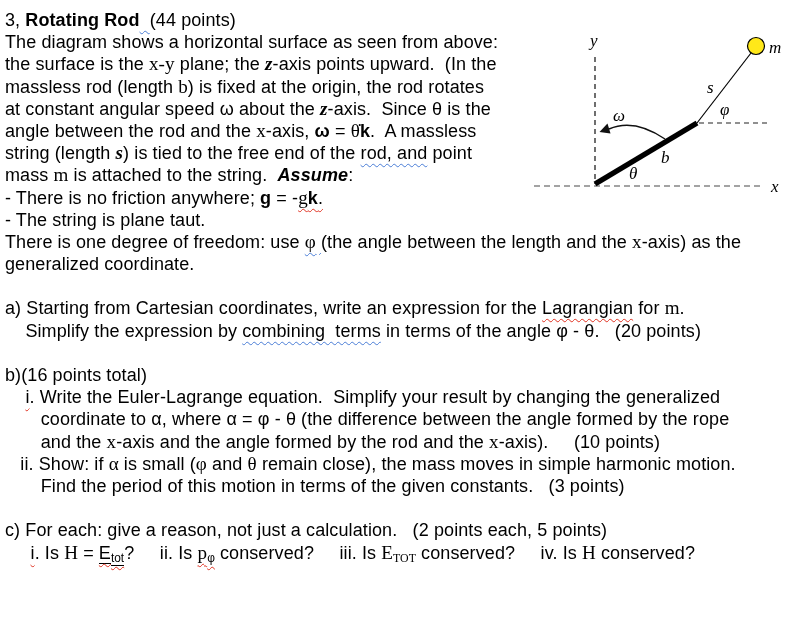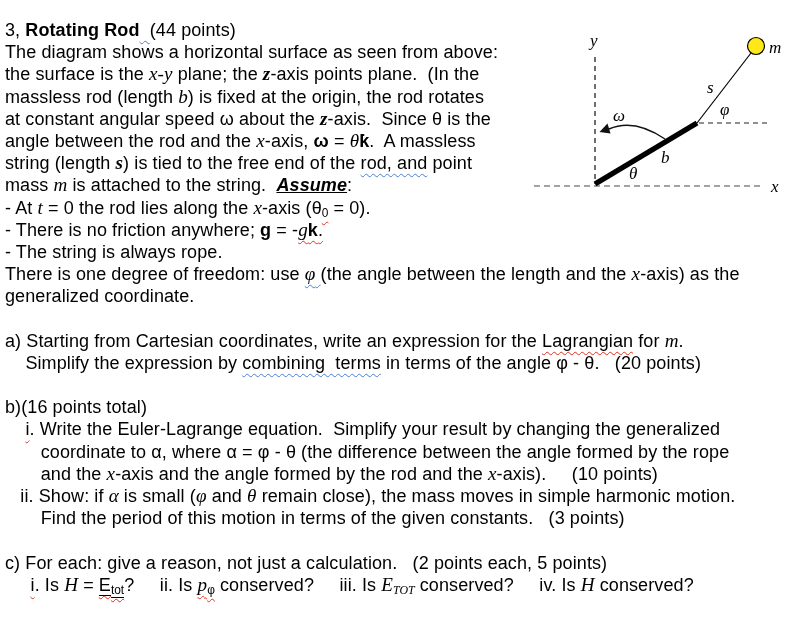--- a/index.html
+++ b/index.html
@@ -1,30 +1,30 @@
 <!DOCTYPE html>
 <html><head>
 <meta charset="utf-8">
 <style>
   html,body{margin:0;padding:0;background:#ffffff;}
   body{
     width:788px;height:637px;position:relative;overflow:hidden;
     font-family:"Liberation Sans","DejaVu Sans",sans-serif;
     color:#000;
   }
-  .doc{position:absolute;left:5px;top:19px;width:783px;}
+  .doc{position:absolute;left:5px;top:9px;width:783px;}
   .line{
     height:22.2px;line-height:22.2px;font-size:18px;
     white-space:pre;letter-spacing:0.1px;
   }
   .line span{white-space:pre;}
   
   .b{font-weight:bold;}
-  .bi{font-weight:bold;font-style:italic;text-decoration:underline;}
-  .v{font-family:"Liberation Serif","DejaVu Serif",serif;font-style:italic;font-size:1.06em;}
+  .bi{font-weight:bold;font-style:italic;}
+  .v{font-family:"Liberation Serif","DejaVu Serif",serif;font-size:1.06em;}
   .vb{font-family:"Liberation Serif","DejaVu Serif",serif;font-style:italic;font-weight:bold;font-size:1.06em;}
   .sub{font-size:0.66em;position:relative;top:0.28em;letter-spacing:0;}
   .wr{text-decoration:underline;text-decoration-style:wavy;text-decoration-color:#e03020;
       text-decoration-thickness:1px;text-underline-offset:3.5px;text-decoration-skip-ink:none;}
   .wb{text-decoration:underline;text-decoration-style:wavy;text-decoration-color:#4a7dd6;
       text-decoration-thickness:1px;text-underline-offset:3.5px;text-decoration-skip-ink:none;margin-top:9px;}
   .ul{border-bottom:1.3px solid #000;}
   
   .figure{position:absolute;left:528px;top:26px;width:260px;height:176px;}
   .figure svg{display:block;}
@@ -32,29 +32,28 @@
     font-family:"Liberation Serif","DejaVu Serif",serif;
     font-style:italic;font-size:17px;fill:#000;
   }
 </style>
 </head>
 <body>
 
 <div class="doc">
     <div class="line"><span>3, </span><span class="b">Rotating Rod</span><span class="wb">  </span><span>(44 points)</span></div>
     <div class="line"><span>The diagram shows a horizontal surface as seen from above:</span></div>
-    <div class="line"><span>the surface is the </span><span class="v">x-y</span><span> plane; the </span><span class="vb">z</span><span>-axis points plane.  (In the</span></div>
+    <div class="line"><span>the surface is the </span><span class="v">x-y</span><span> plane; the </span><span class="vb">z</span><span>-axis points upward.  (In the</span></div>
     <div class="line"><span>massless rod (length </span><span class="v">b</span><span>) is fixed at the origin, the rod rotates</span></div>
     <div class="line"><span>at constant angular speed ω about the </span><span class="vb">z</span><span>-axis.  Since θ is the</span></div>
     <div class="line"><span>angle between the rod and the </span><span class="v">x</span><span>-axis, </span><span class="b">ω</span><span> = </span><span class="v">θ̇</span><span class="b">k</span><span>.  A massless</span></div>
     <div class="line"><span>string (length </span><span class="vb">s</span><span>) is tied to the free end of the </span><span class="wb">rod, and</span><span> point</span></div>
     <div class="line"><span>mass </span><span class="v">m</span><span> is attached to the string.  </span><span class="bi">Assume</span><span>:</span></div>
-    <div class="line"><span>- At </span><span class="v">t</span><span> = 0 the rod lies along the </span><span class="v">x</span><span>-axis (θ</span><span class="sub wr">0</span><span> = 0).</span></div>
     <div class="line"><span>- There is no friction anywhere; </span><span class="b">g</span><span> = -</span><span class="v wr">g</span><span class="b wr">k</span><span class="wr">.</span></div>
-    <div class="line"><span>- The string is always rope.</span></div>
+    <div class="line"><span>- The string is plane taut.</span></div>
     <div class="line"><span>There is one degree of freedom: use </span><span class="v wb">φ</span><span class="wb"> </span><span>(the angle between the length and the </span><span class="v">x</span><span>-axis) as the</span></div>
     <div class="line"><span>generalized coordinate.</span></div>
     <div class="line"></div>
     <div class="line"><span>a) Starting from Cartesian coordinates, write an expression for the </span><span class="wr">Lagrangian</span><span> for </span><span class="v">m</span><span>.</span></div>
     <div class="line"><span>    Simplify the expression by </span><span class="wb">combining  terms</span><span> in terms of the angle φ - θ.   (20 points)</span></div>
     <div class="line"></div>
     <div class="line"><span>b)(16 points total)</span></div>
     <div class="line"><span>    </span><span class="wr">i</span><span>. Write the Euler-Lagrange equation.  Simplify your result by changing the generalized</span></div>
     <div class="line"><span>       coordinate to α, where α = φ - θ (the difference between the angle formed by the rope</span></div>
     <div class="line"><span>       and the </span><span class="v">x</span><span>-axis and the angle formed by the rod and the </span><span class="v">x</span><span>-axis).     (10 points)</span></div>

